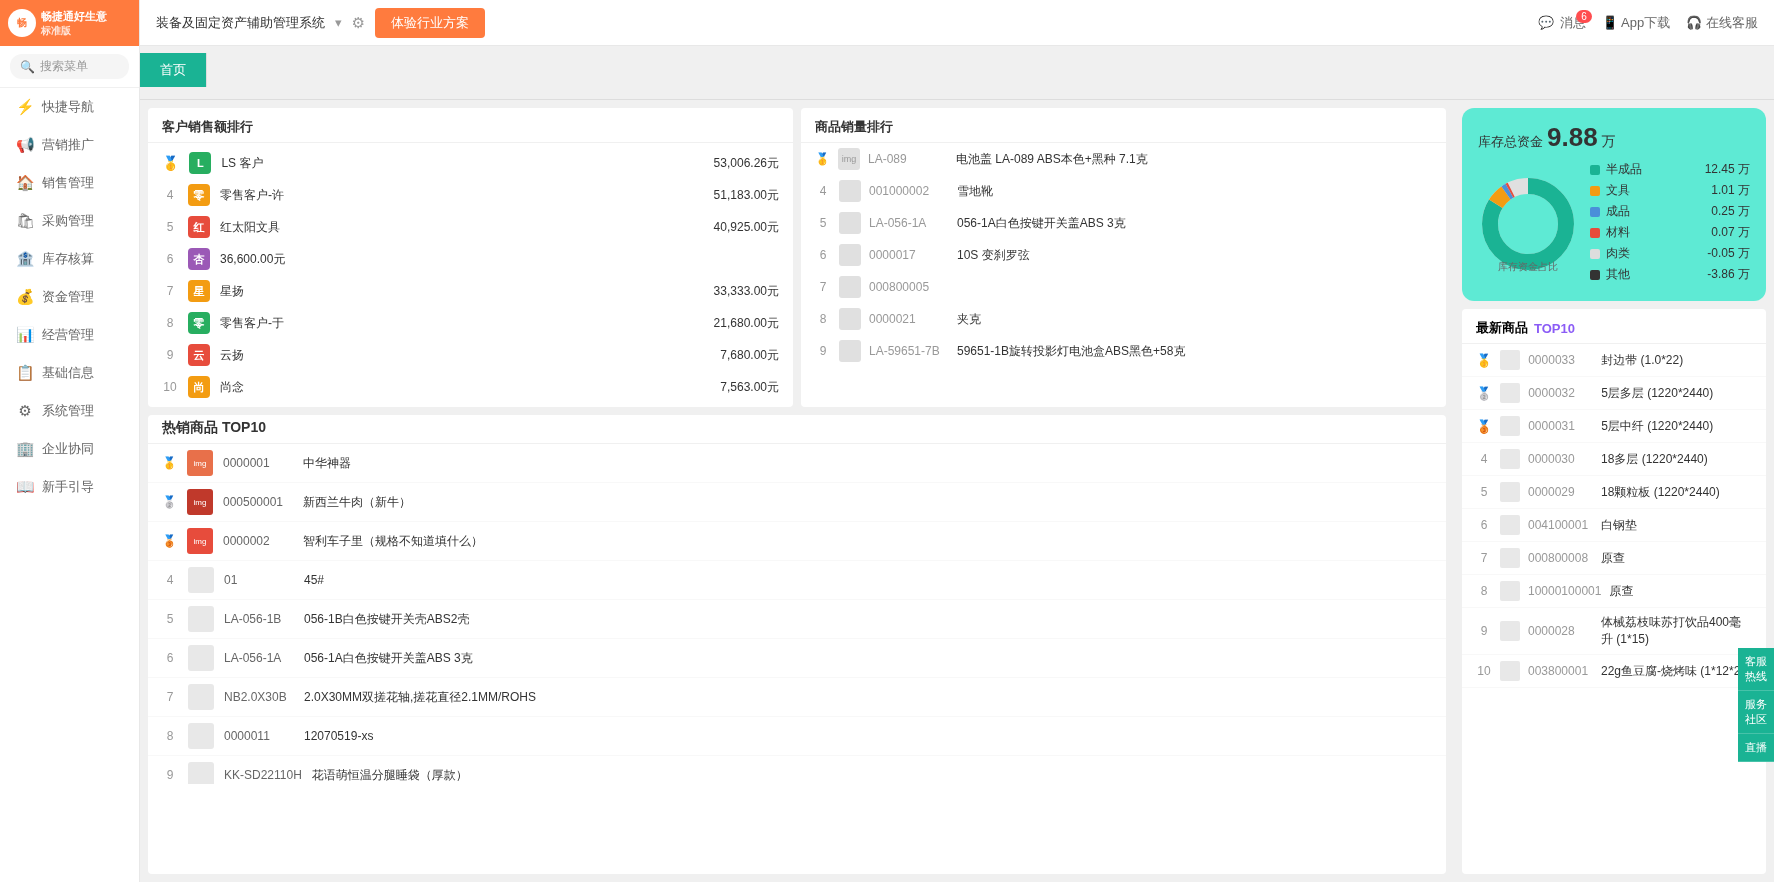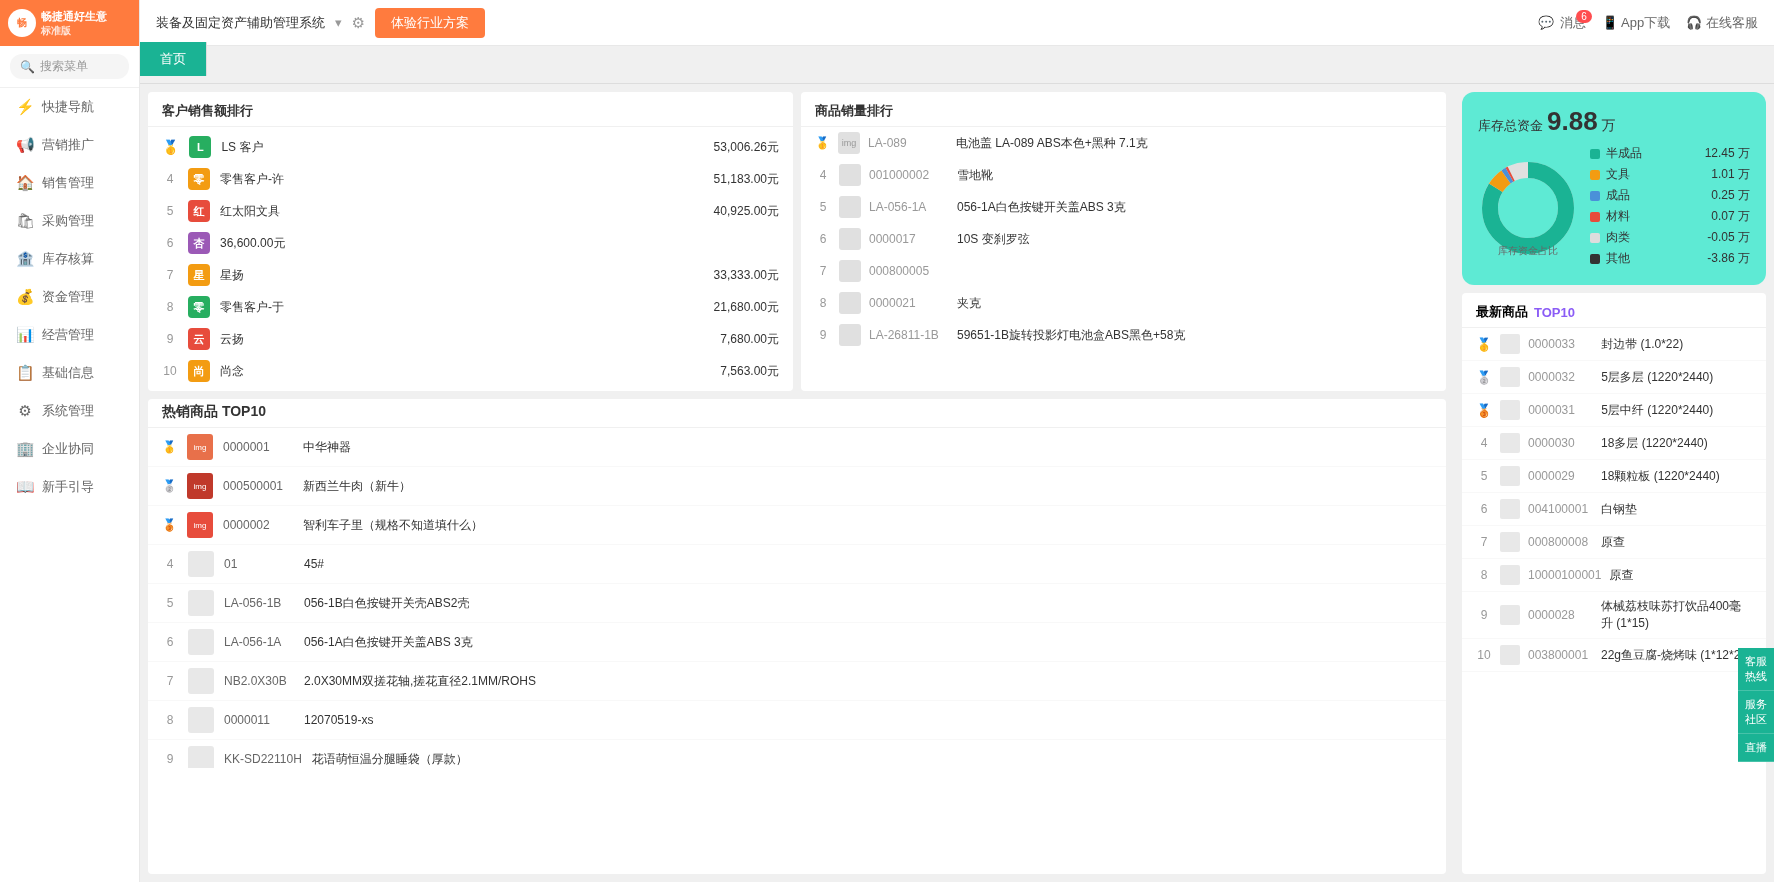--- a/index.html
+++ b/index.html
@@ -77,24 +77,24 @@
     .topbar-right { display: flex; align-items: center; gap: 16px; color: #666; font-size: 13px; }
     .topbar-badge { position: relative; }
     .badge-dot {
       position: absolute; top: -4px; right: -6px;
       background: #ff4d4f; color: #fff; font-size: 10px;
       border-radius: 8px; padding: 1px 4px; min-width: 16px; text-align: center;
     }
 
     
     .page-tabs {
-      height: 38px;
+      height: 54px;
       background: #f0f0f0;
       display: flex;
-      align-items: center;
+      align-items: flex-end;
       padding: 0 0 12px 0;
       border-bottom: 1px solid #ddd;
     }
     .page-tab {
       padding: 8px 20px;
       cursor: pointer;
       font-size: 13px;
       color: #666;
       background: #e8e8e8;
       border-right: 1px solid #ddd;
@@ -474,21 +474,21 @@
             </div>
             <div class="hotprod-item">
               <span class="rank-num">8</span>
               <div class="hotprod-img"></div>
               <span class="hotprod-code">0000021</span>
               <span class="hotprod-name">夹克</span>
             </div>
             <div class="hotprod-item">
               <span class="rank-num">9</span>
               <div class="hotprod-img"></div>
-              <span class="hotprod-code">LA-26811-1B</span>
+              <span class="hotprod-code">LA-59651-7B</span>
               <span class="hotprod-name">59651-1B旋转投影灯电池盒ABS黑色+58克</span>
             </div>
           </div>
         </div>
       </div>
 
       <div class="panel" style="flex:1;overflow:hidden;">
         <div class="section-title">
           <span>热销商品 TOP10</span>
         </div>

